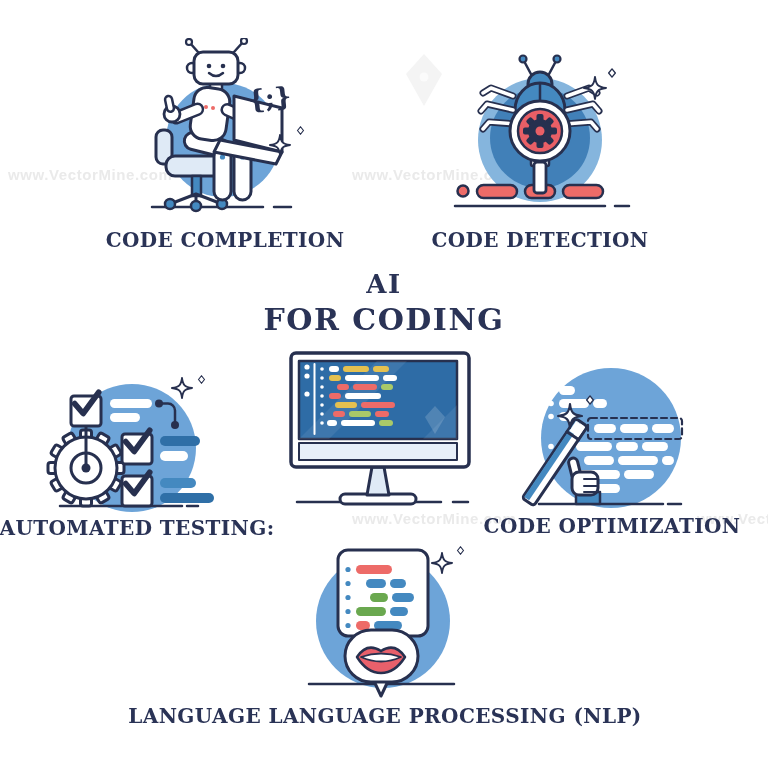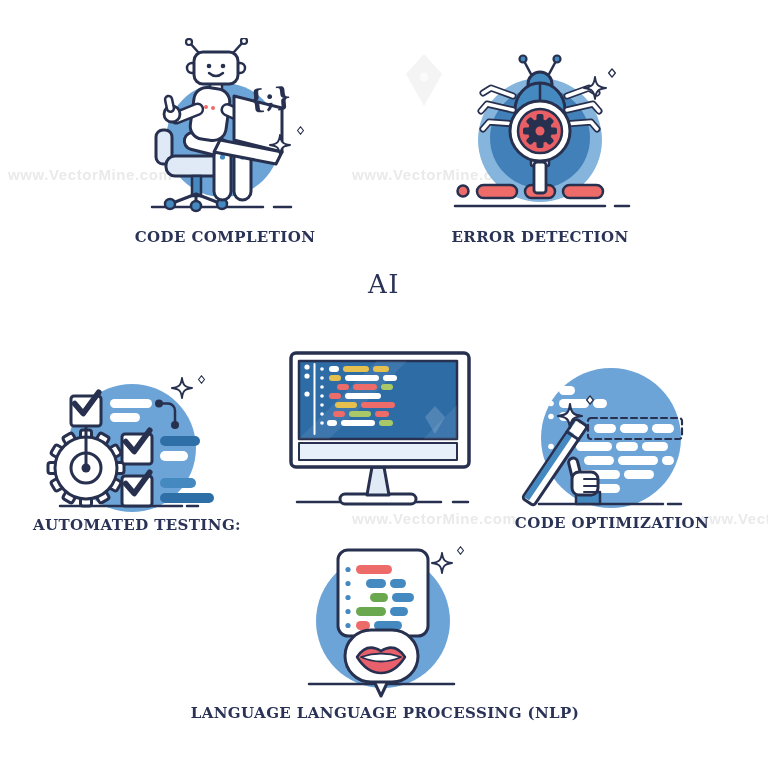--- a/index.html
+++ b/index.html
@@ -1,22 +1,22 @@
 <!DOCTYPE html>
 <html><head>
 <meta charset="utf-8">
 <style>
   html,body{margin:0;padding:0;background:#fff;}
   .canvas{position:relative;width:768px;height:768px;background:#ffffff;overflow:hidden;
           font-family:"DejaVu Serif",serif;}
   .feature{position:absolute;}
   .flabel{position:absolute;left:50%;transform:translateX(-50%);white-space:nowrap;
-          font-weight:bold;font-size:15px;color:#2a3356;letter-spacing:0.4px;}
+          font-weight:bold;font-size:20px;color:#2a3356;letter-spacing:0.4px;}
   .title{position:absolute;left:0;top:269px;width:768px;text-align:center;
-         color:#2a3356;font-weight:normal;}
+         color:#2a3356;font-weight:bold;}
   .t1{font-size:26px;letter-spacing:1.5px;}
   .t2{font-size:30px;letter-spacing:1.5px;margin-top:3px;}
   .wm{position:absolute;font-family:Liberation Sans, sans-serif;font-weight:bold;
       font-size:15px;color:#eaeaea;letter-spacing:0.6px;}
   svg{display:block;}
 </style>
 </head>
 <body>
 
 <div class="canvas">
@@ -25,20 +25,21 @@
   <div class="wm" style="left:352px;top:166px;">www.VectorMine.com</div>
   <div class="wm" style="left:352px;top:510px;">www.VectorMine.com</div>
   <div class="wm" style="left:697px;top:510px;">www.VectorMine.com</div>
   <svg style="position:absolute;left:402px;top:52px;" width="44" height="56">
     <polygon points="22,2 40,22 22,54 4,22" fill="#f4f4f4"></polygon>
     <circle cx="22" cy="25" r="4.5" fill="#fbfbfb"></circle>
   </svg>
 
   <div class="title">
     <div class="t1">AI</div>
+    <div class="t2">FOR CODING</div>
   </div>
 
   <div class="feature" style="left:110px;top:38px;width:230px;">
     <svg width="230" height="190" viewBox="0 0 230 190" stroke-linejoin="round" stroke-linecap="round">
       <defs>
         <symbol id="star4" viewBox="-12 -12 24 24">
           <path d="M0,-11 C1,-3 3,-1 11,0 C3,1 1,3 0,11 C-1,3 -3,1 -11,0 C-3,-1 -1,-3 0,-11 Z" fill="#ffffff" stroke="#27304f" stroke-width="2"></path>
         </symbol>
         <symbol id="diam" viewBox="-6 -6 12 12">
           <path d="M0,-5 L4,0 L0,5 L-4,0 Z" fill="#ffffff" stroke="#27304f" stroke-width="1.6"></path>
@@ -156,21 +157,21 @@
             <rect x="-3.5" y="-17" width="7" height="8" rx="2" transform="rotate(270)"></rect>
             <rect x="-3.5" y="-17" width="7" height="8" rx="2" transform="rotate(315)"></rect>
           </g>
           <circle r="12"></circle>
           <circle r="4.5" fill="#e95f66"></circle>
         </g>
       </g>
       <use href="#star4" x="158" y="38" width="24" height="24"></use>
       <use href="#diam" x="182" y="30" width="10" height="10"></use>
     </svg>
-    <div class="flabel" style="top:190px;">ERROR DETECTION</div>
+    <div class="flabel" style="top:190px;">CODE DETECTION</div>
   </div>
 
   <div class="feature" style="left:283px;top:350px;width:205px;">
     <svg width="205" height="160" viewBox="0 0 205 160" stroke-linejoin="round" stroke-linecap="round">
       <g stroke="#27304f" stroke-width="2.5">
         <line x1="14" y1="152" x2="158" y2="152"></line>
           <line x1="170" y1="152" x2="185" y2="152"></line>
       </g>
       <rect x="57" y="144" width="76" height="10" rx="5" fill="#fff" stroke="#27304f" stroke-width="3"></rect>
       <polygon points="89,117 101,117 106,145 84,145" fill="#dfeaf6" stroke="#27304f" stroke-width="3"></polygon>

